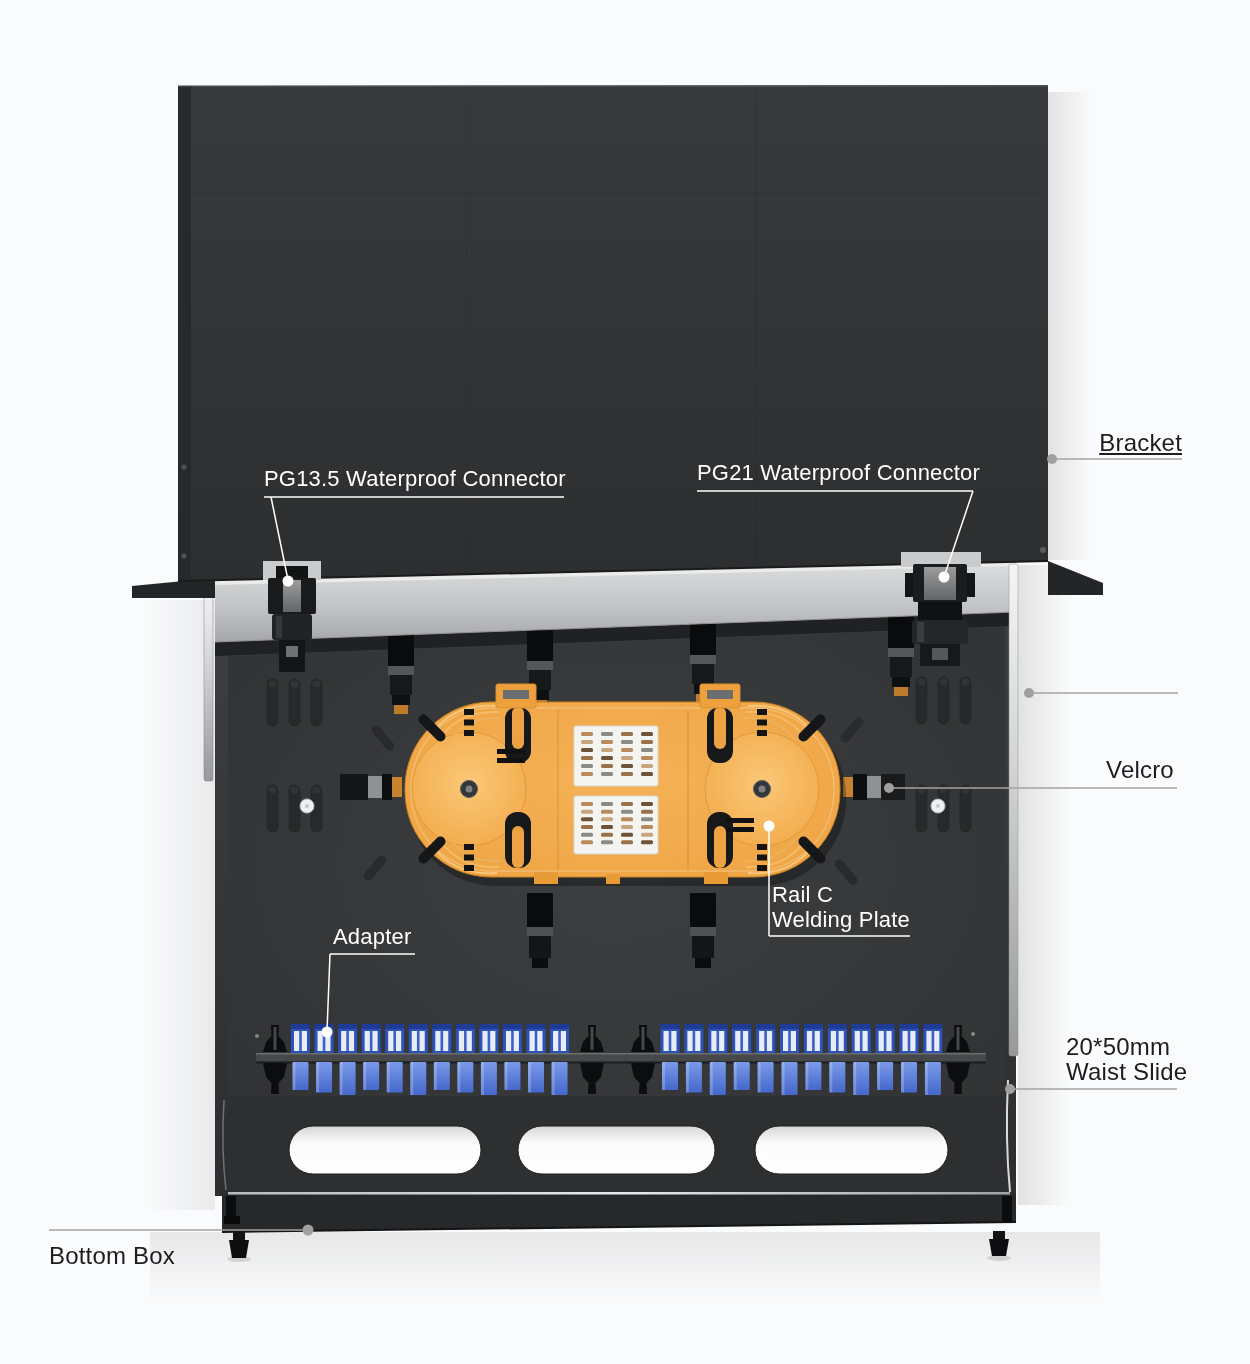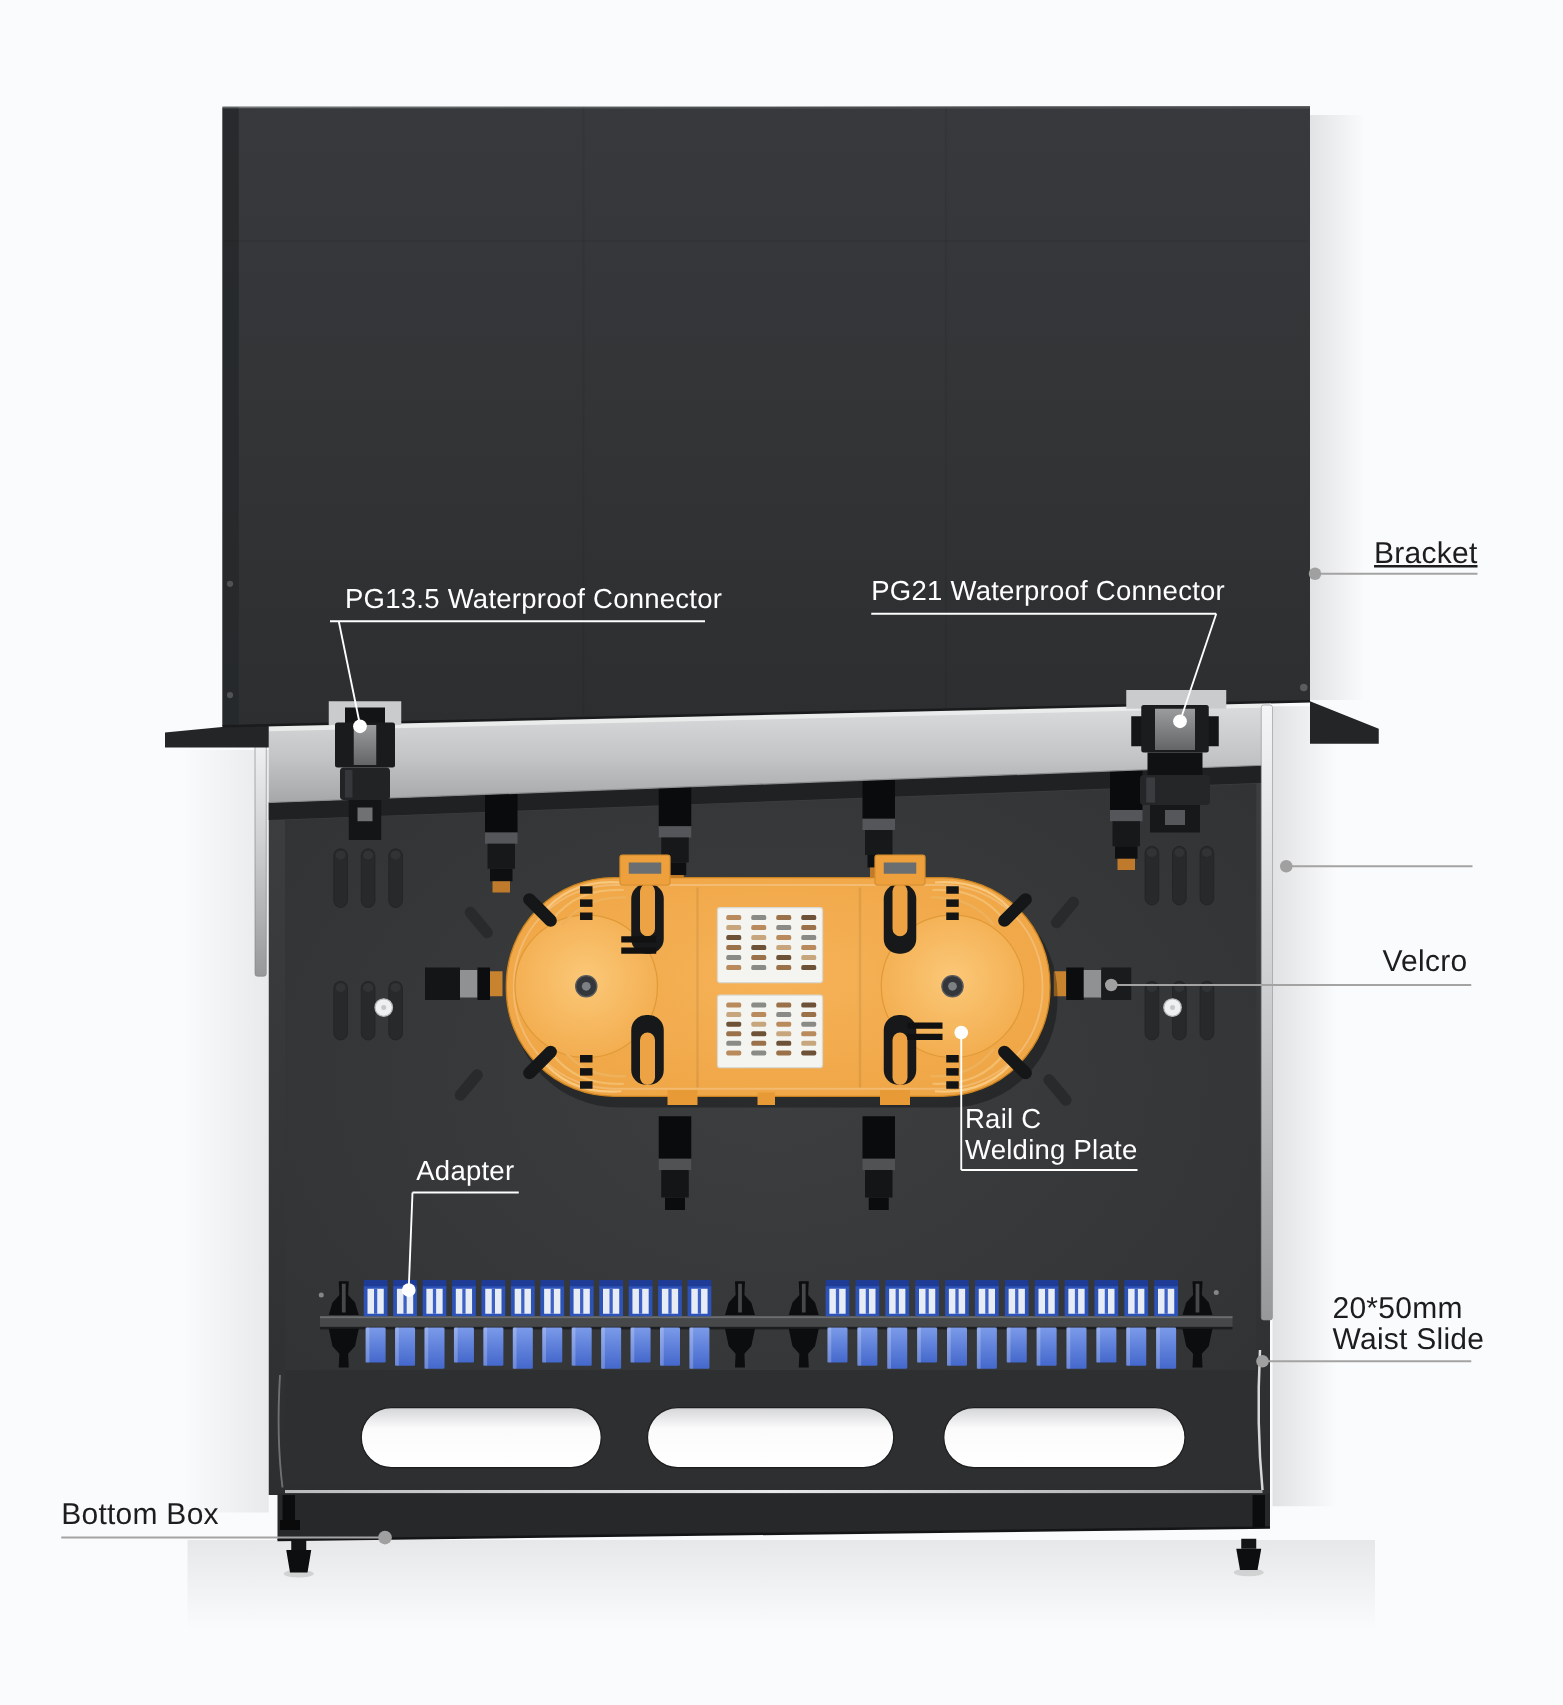--- a/index.html
+++ b/index.html
@@ -586,28 +586,28 @@
   </g>
   <g fill="#a0a0a0">
     <circle cx="1052" cy="459" r="5"></circle>
     <circle cx="1029" cy="693" r="5"></circle>
     <circle cx="889" cy="788" r="5"></circle>
     <circle cx="1010" cy="1089" r="5"></circle>
     <circle cx="308" cy="1230" r="5.5"></circle>
   </g>
 </svg>
 
-<div class="lbl light" style="left:264px;top:466px;margin-left:12px;">PG13.5 Waterproof Connector</div>
+<div class="lbl light" style="left:264px;top:466px;">PG13.5 Waterproof Connector</div>
 <div class="lbl light" style="left:697px;top:460px;">PG21 Waterproof Connector</div>
 <div class="lbl dark right" style="left:1044px;top:429px;width:138px;">Bracket</div>
 <div class="lbl dark" style="left:1106px;top:756px;">Velcro</div>
 <div class="lbl light" style="left:772px;top:882px;">
   <span class="ln">Rail C</span>
   <span class="ln">Welding Plate</span>
 </div>
 <div class="lbl light" style="left:333px;top:924px;text-align:right;">Adapter</div>
 <div class="lbl dark" style="left:1052px;top:1034px;margin-left:14px;">
   <span class="ln">20*50mm</span>
   <span class="ln">Waist Slide</span>
 </div>
-<div class="lbl dark" style="left:49px;top:1198px;text-align:center;">Bottom Box</div>
+<div class="lbl dark" style="left:49px;top:1242px;text-align:center;">Bottom Box</div>
 
 </div>
 
 </body></html>

